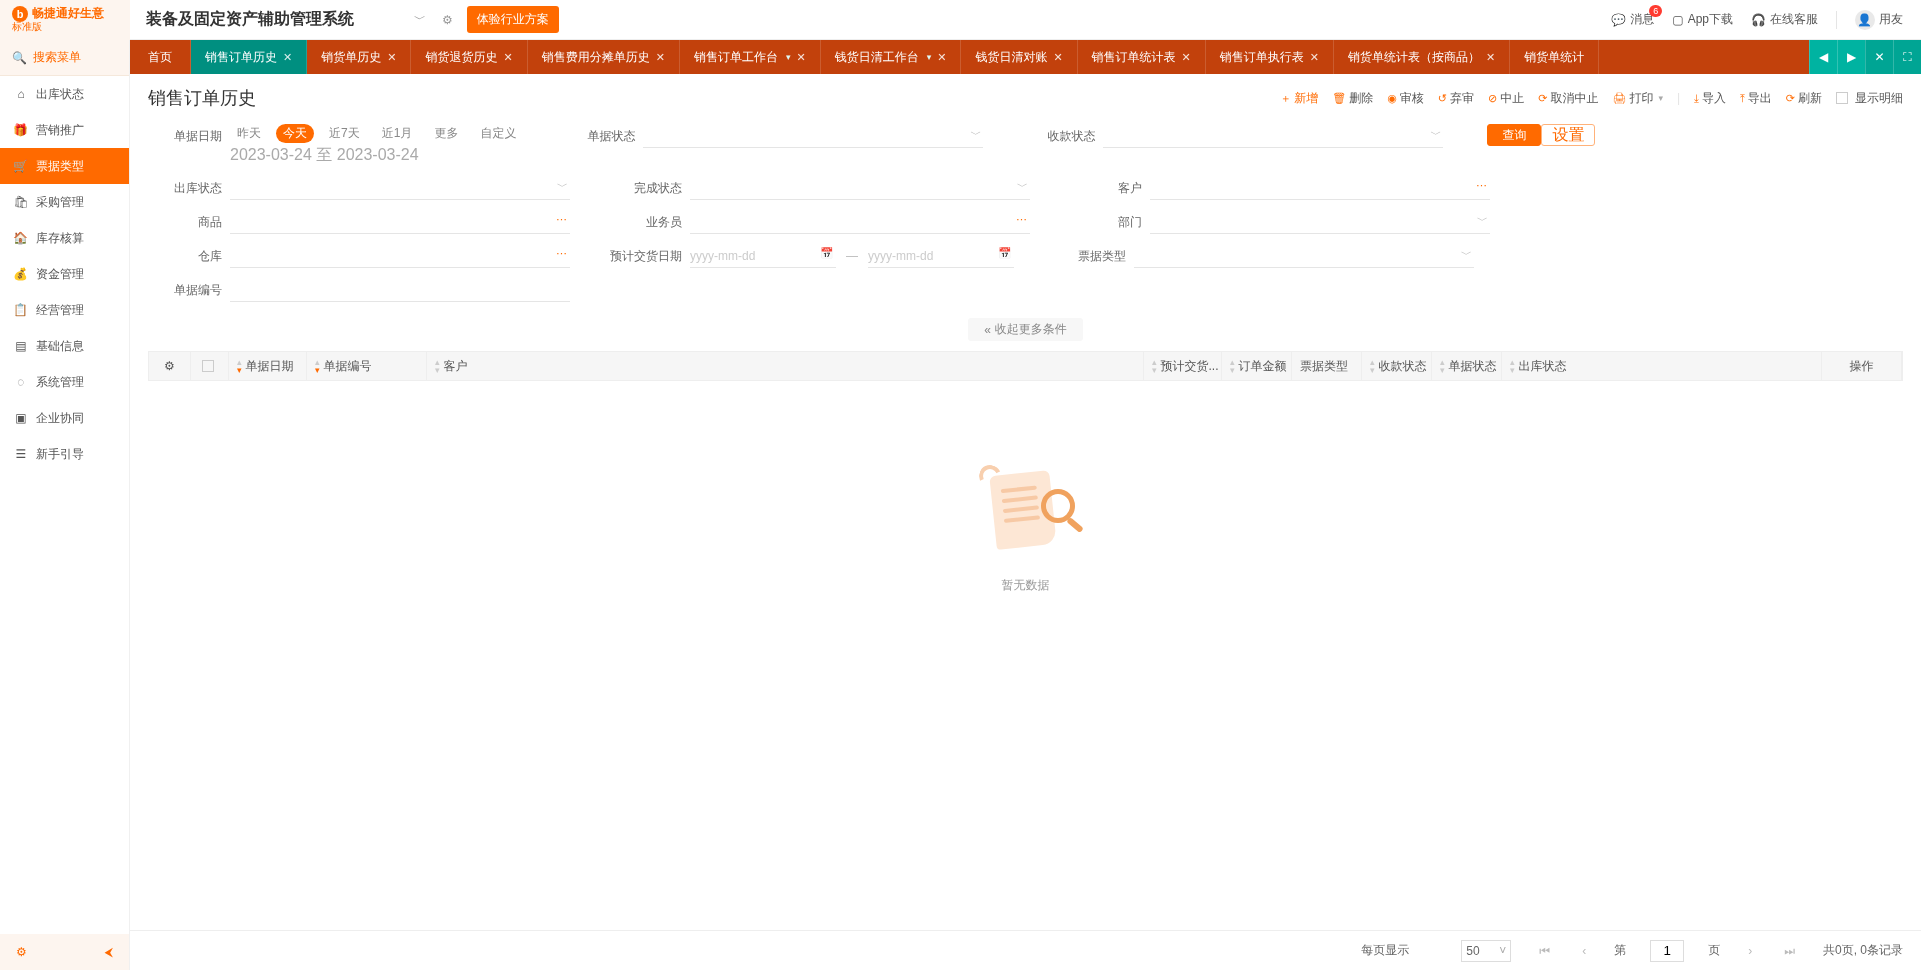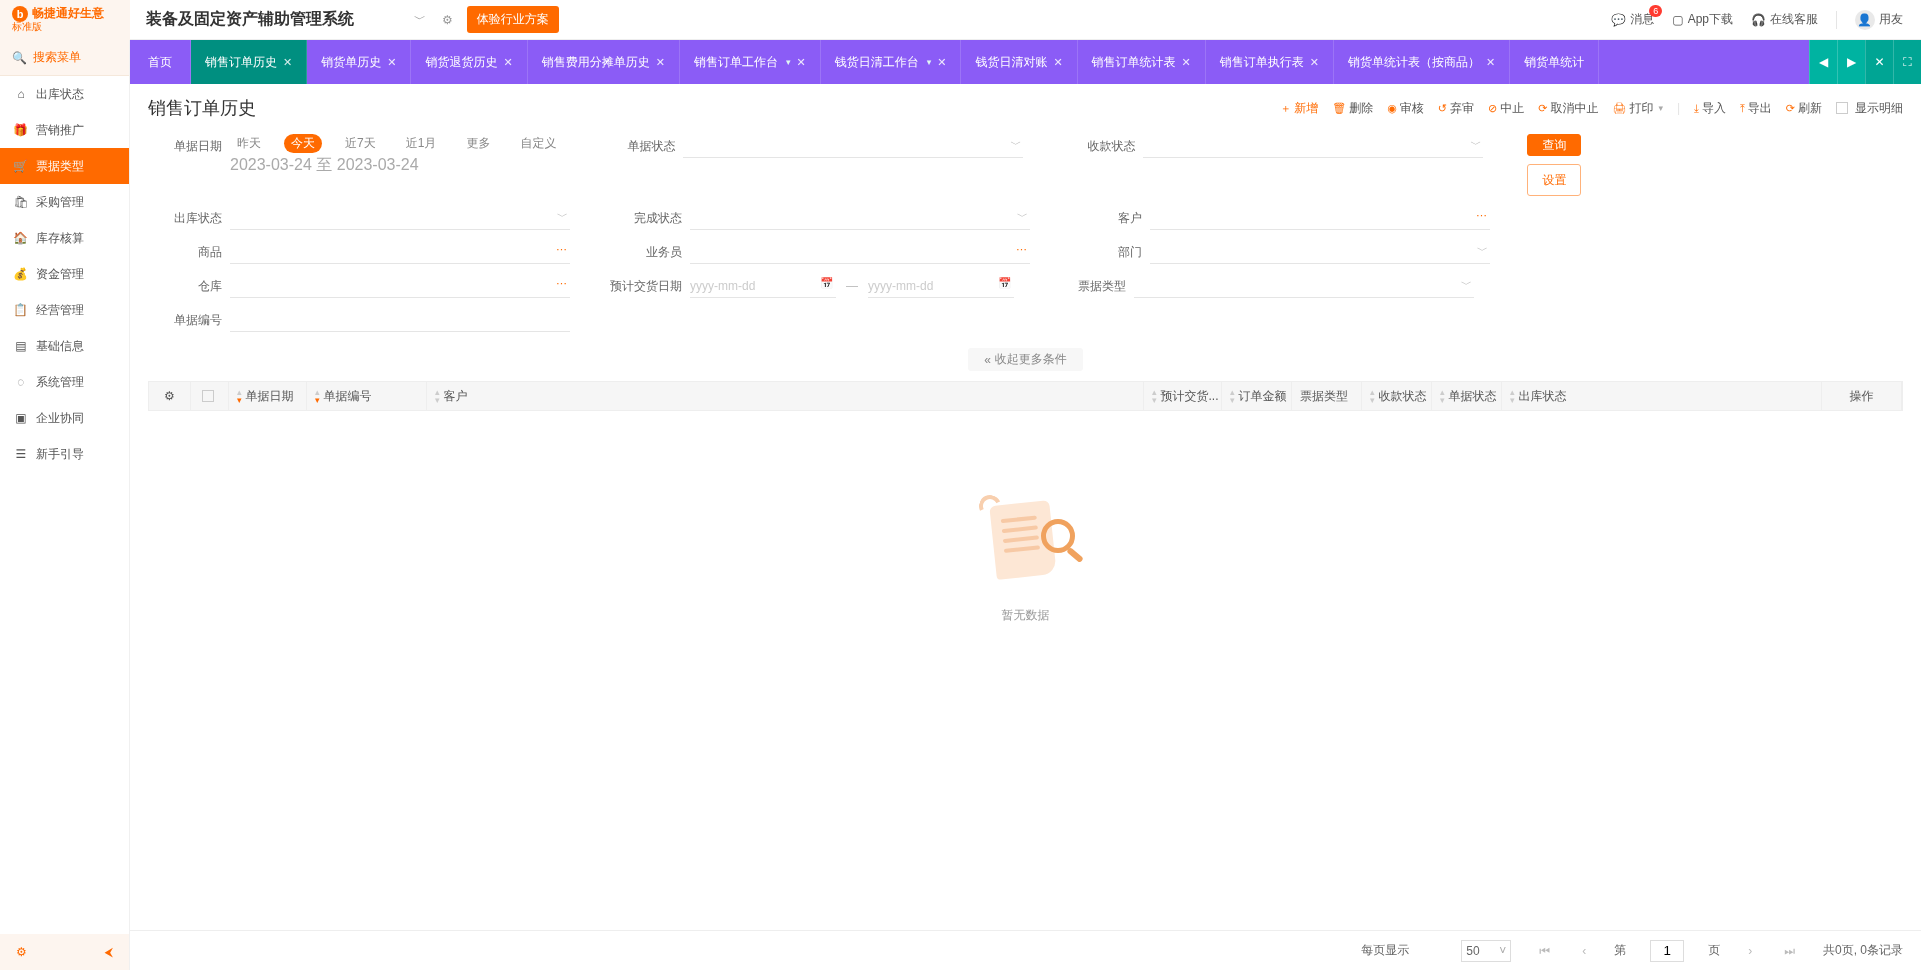--- a/index.html
+++ b/index.html
@@ -30,21 +30,21 @@
 .side-search { height:36px; display:flex; align-items:center; gap:6px; padding:0 12px; color:#ff6a00; background:#fdf5ef; border-bottom:1px solid #f5e8db; cursor:text; }
 .side-item { height:36px; display:flex; align-items:center; gap:8px; padding:0 14px; color:#555; cursor:pointer; }
 .side-item.active { background:#ff6a00; color:#fff; }
 .side-footer { margin-top:auto; height:36px; display:flex; align-items:center; justify-content:space-between; padding:0 16px; background:#fdf5ef; color:#ff6a00; }
 .side-ico { width:14px; display:inline-flex; justify-content:center; }
 
 
 .main { flex:1; display:flex; flex-direction:column; min-width:0; }
 
 
-.tabbar { height:44px; background:#8b5cf6; display:flex; align-items:stretch; color:#fff; overflow:hidden; }
+.tabbar { height:34px; background:#c2410c; display:flex; align-items:stretch; color:#fff; overflow:hidden; }
 .tab { padding:0 14px; display:flex; align-items:center; gap:6px; cursor:pointer; white-space:nowrap; font-size:12px; border-right:1px solid rgba(255,255,255,0.15); }
 .tab.home { padding:0 18px; }
 .tab.active { background:#008f80; }
 .tab-close { font-size:11px; opacity:.85; }
 .tab-ctrl { margin-left:auto; display:flex; }
 .tab-btn { width:28px; display:flex; align-items:center; justify-content:center; background:#00a594; border-left:1px solid rgba(255,255,255,0.2); cursor:pointer; }
 .tab-btn.scroll { background:#00b3a1; }
 
 
 .titlebar { display:flex; align-items:center; padding:12px 18px 10px; }
@@ -61,29 +61,29 @@
 .filters { padding:4px 20px 0 20px; }
 .filter-row { display:flex; gap:40px; margin-bottom:10px; }
 .filter-cell { display:flex; align-items:flex-start; }
 .fl-label { width:80px; text-align:right; color:#666; padding-top:4px; padding-right:8px; font-size:12px; }
 .fl-input-wrap { position:relative; }
 .fl-input { width:340px; height:24px; border:none; border-bottom:1px solid #e5e5e5; font-size:12px; color:#333; padding-right:20px; }
 .fl-input.short { width:146px; }
 .fl-input::placeholder { color:#ccc; }
 .fl-suffix { position:absolute; right:2px; top:3px; color:#bbb; font-size:11px; cursor:pointer; }
 .fl-dots  { color:#ff6a00; letter-spacing:1px; }
-.date-chips { display:flex; gap:16px; align-items:center; font-size:12px; color:#888; }
+.date-chips { display:flex; gap:8px; align-items:center; font-size:12px; color:#888; }
 .chip { padding:1px 7px; border-radius:10px; cursor:pointer; }
 .chip.active { background:#ff6a00; color:#fff; }
 .date-range-text { color:#aaa; font-size:16px; margin-top:2px; }
 .between-dash { padding:0 10px; color:#bbb; align-self:center; }
 .cal-ico { color:#ff9e57; }
-.btn-col { display:flex; flex-direction:column; gap:8px; margin-left:4px; }
+.btn-col { display:flex; flex-direction:row; margin-left:4px; }
 .btn-primary { background:#ff6a00; color:#fff; border:1px solid #ff6a00; border-radius:3px; width:54px; height:22px; font-size:12px; cursor:pointer; }
-.btn-outline { background:#fff; color:#ff6a00; border:1px solid #ffb27a; border-radius:3px; width:54px; height:32px; font-size:12px; cursor:pointer; }
+.btn-outline { background:#fff; color:#ff6a00; border:1px solid #ffb27a; border-radius:3px; width:54px; height:22px; font-size:16px; cursor:pointer; }
 
 .collapse-bar { text-align:center; padding:6px 0 10px; }
 .collapse-pill { display:inline-flex; align-items:center; gap:4px; background:#f7f7f7; color:#888; padding:3px 16px; border-radius:3px; font-size:12px; cursor:pointer; }
 
 
 .table-head { display:flex; background:#f6f6f6; border:1px solid #eee; height:30px; align-items:center; font-size:12px; color:#555; }
 .th { border-right:1px solid #eee; height:100%; display:flex; align-items:center; padding:0 8px; gap:4px; white-space:nowrap; }
 .th .sort { color:#ccc; font-size:9px; line-height:8px; display:flex; flex-direction:column; cursor:pointer; }
 .th.gear-col { width:42px; justify-content:center; }
 .th.chk-col { width:38px; justify-content:center; }

